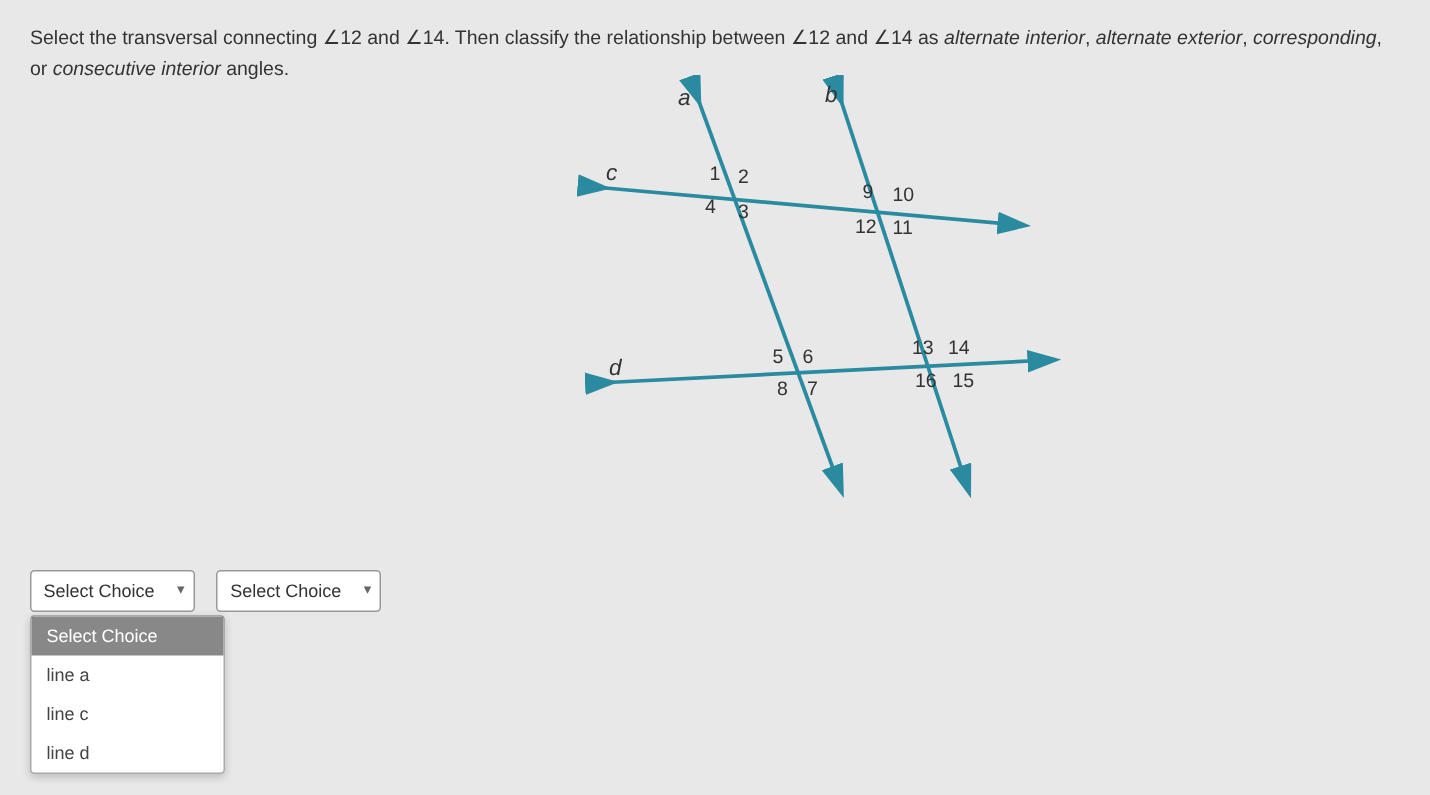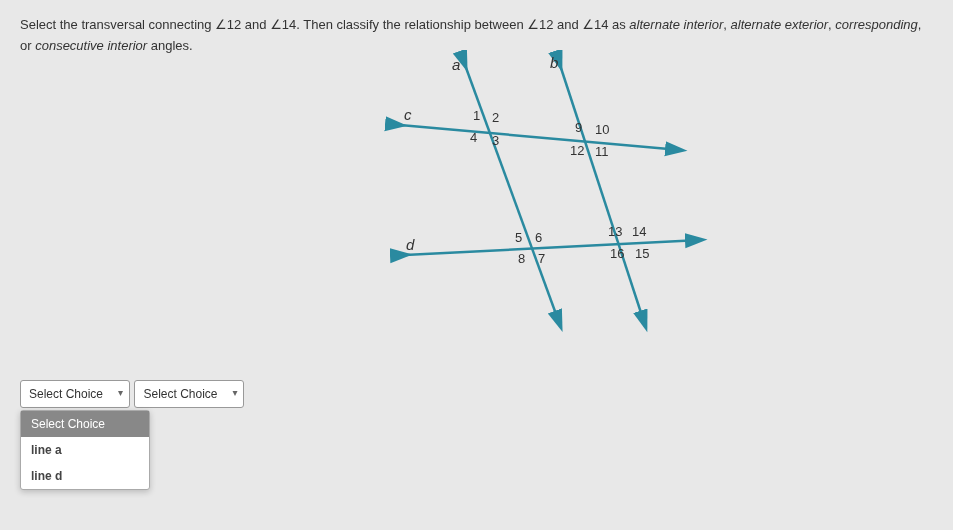--- a/index.html
+++ b/index.html
@@ -38,20 +38,21 @@
       font-family: Arial, sans-serif;
     }
     .controls {
       position: absolute;
       left: 20px;
       top: 380px;
     }
     .select-wrap {
       display: inline-block;
       position: relative;
+      margin-right: 10px;
       vertical-align: top;
     }
     .select-box {
       background: #fff;
       border: 1px solid #999;
       padding: 6px 24px 6px 8px;
       font-size: 12px;
       color: #333;
       border-radius: 3px;
       cursor: pointer;
@@ -81,21 +82,20 @@
       background: #888;
       color: #fff;
       padding: 6px 10px;
       font-size: 12px;
     }
     .dropdown-item {
       padding: 6px 10px;
       font-size: 12px;
       color: #444;
       cursor: pointer;
-      font-weight: bold;
     }
   </style>
 </head>
 <body>
 
 <div class="question-text">
   <span>Select the transversal connecting ∠12 and ∠14. Then classify the relationship between ∠12 and ∠14 as </span>
   <span class="italic">alternate interior</span><span>, </span>
   <span class="italic">alternate exterior</span><span>, </span>
   <span class="italic">corresponding</span><span>, or </span>
@@ -146,20 +146,21 @@
 </div>
 
 <div class="controls">
   <div class="select-wrap">
     <div class="select-box">
       <span>Select Choice</span>
     </div>
     <div class="dropdown-menu">
       <div class="dropdown-header">Select Choice</div>
       <div class="dropdown-item">line a</div>
+      <div class="dropdown-item">line c</div>
       <div class="dropdown-item">line d</div>
     </div>
   </div>
   <div class="select-wrap">
     <div class="select-box">
       <span>Select Choice</span>
     </div>
   </div>
 </div>
 

